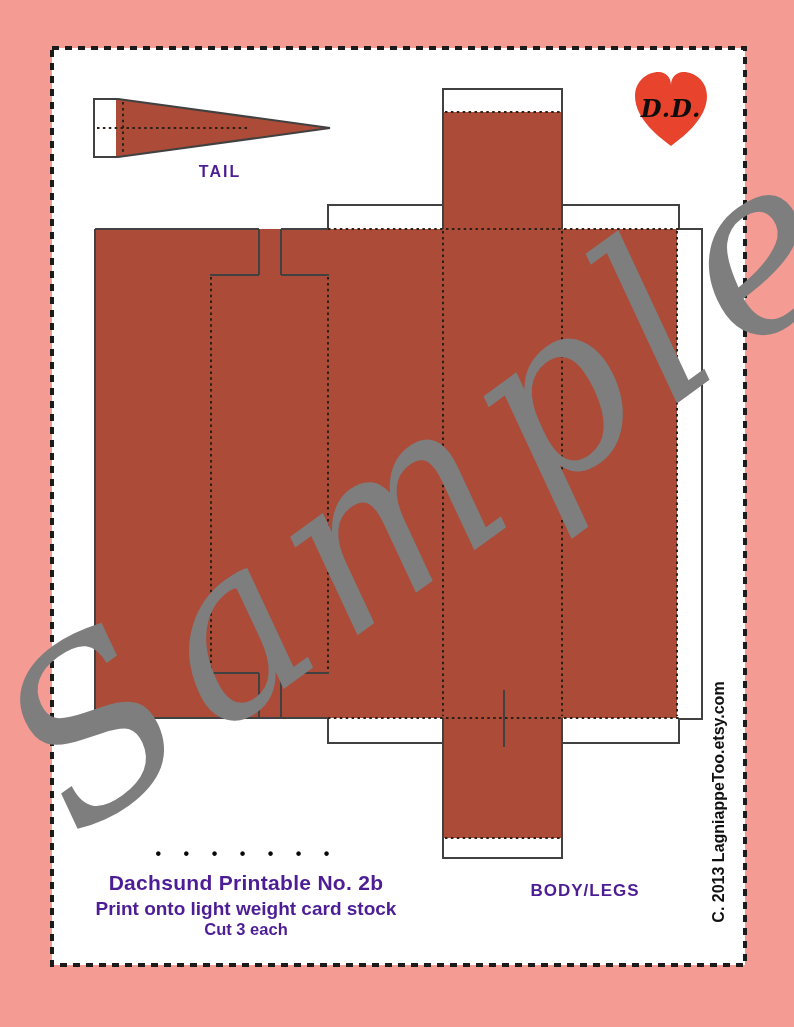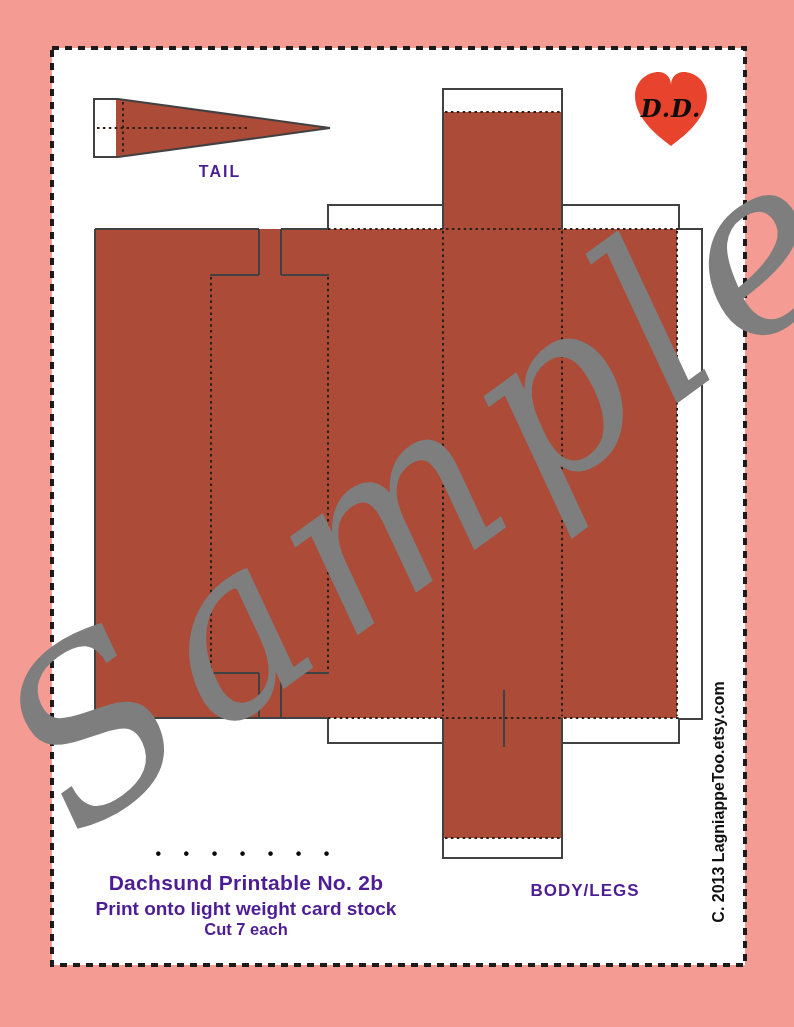--- a/index.html
+++ b/index.html
@@ -118,18 +118,18 @@
 
   <div class="overlay centered monogram">D.D.</div>
 
 
   <div class="overlay centered dots-row">• • • • • • •</div>
 
   <div class="overlay centered print-title">Dachsund Printable No. 2b</div>
 
   <div class="overlay centered instr1">Print onto light weight card stock</div>
 
-  <div class="overlay centered instr2">Cut 7 each</div>
+  <div class="overlay centered instr2">Cut 3 each</div>
 
   <div class="overlay copyright">C. 2013 LagniappeToo.etsy.com</div>
 
   <div class="watermark">Sample</div>
 </div>
 
 </body></html>

